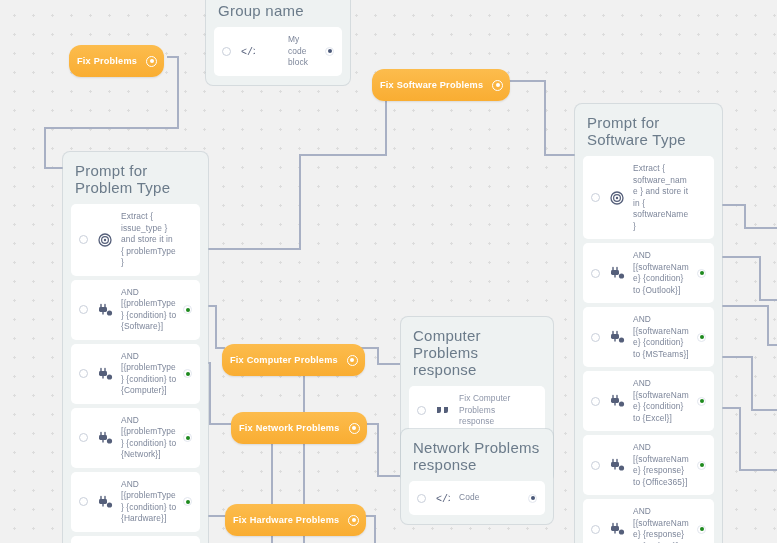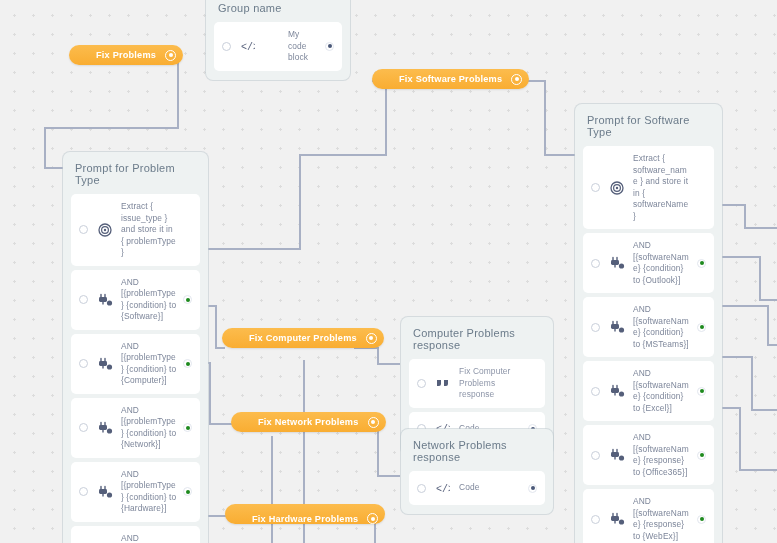--- a/index.html
+++ b/index.html
@@ -25,21 +25,21 @@
 
   
   .panel {
     position: absolute;
     background: #eef2f2;
     border-radius: 7px;
     padding: 8px 8px 9px 8px;
     box-shadow: 0 0 0 1px rgba(190,200,205,.55);
   }
   .panel-title {
-    font-size: 11px;
+    font-size: 15px;
     color: #6b7b8a;
     letter-spacing: .25px;
     padding: 2px 2px 8px 4px;
     font-family: "Liberation Sans", sans-serif;
   }
   .rows { display:flex; flex-direction:column; gap:4px; }
   .row {
     position: relative;
     background:#ffffff;
     border-radius:5px;
@@ -82,27 +82,27 @@
     margin-left: 6px;
     display:flex; align-items:center; justify-content:center;
   }
   .row .port i { display:block; width:4px; height:4px; border-radius:50%; background:#1e8a1e; }
   .row .port.dark i { background:#4a5878; }
   .row .port.none { border-color:transparent; background:transparent; }
 
   
   .pill {
     position:absolute;
-    height: 20px;
+    height: 32px;
     border-radius: 12px;
     background: linear-gradient(#fcbc4d, #f9ad32);
     color:#ffffff;
     display:flex;
     align-items:center;
-    padding: 0 7px 0 27px;
+    padding: 0 7px 0 8px;
     font-size: 9.2px;
     font-weight: bold;
     letter-spacing: .2px;
     white-space: nowrap;
     box-shadow: 0 1px 2px rgba(0,0,0,.10);
   }
   .pill .txt { margin-right:9px; }
   .pill .knob {
     width:11px; height:11px; border-radius:50%;
     border:1.4px solid #ffffff;
@@ -423,34 +423,34 @@
       </span>
   </div>
 
   <div class="pill" style="left:372px; top:69px;">
     <span class="txt">Fix Software Problems</span>
     <span class="knob">
         <i></i>
       </span>
   </div>
 
-  <div class="pill" style="left:222px; top:328px;">
+  <div class="pill" style="left:222px; top:344px;">
     <span class="txt">Fix Computer Problems</span>
     <span class="knob">
         <i></i>
       </span>
   </div>
 
   <div class="pill" style="left:231px; top:412px;">
     <span class="txt">Fix Network Problems</span>
     <span class="knob">
         <i></i>
       </span>
   </div>
 
-  <div class="pill" style="left:225px; top:504px;align-items:flex-end;">
+  <div class="pill" style="left:225px; top:504px;">
     <span class="txt">Fix Hardware Problems</span>
     <span class="knob">
         <i></i>
       </span>
   </div>
 
 </div>
 
 </body></html>

